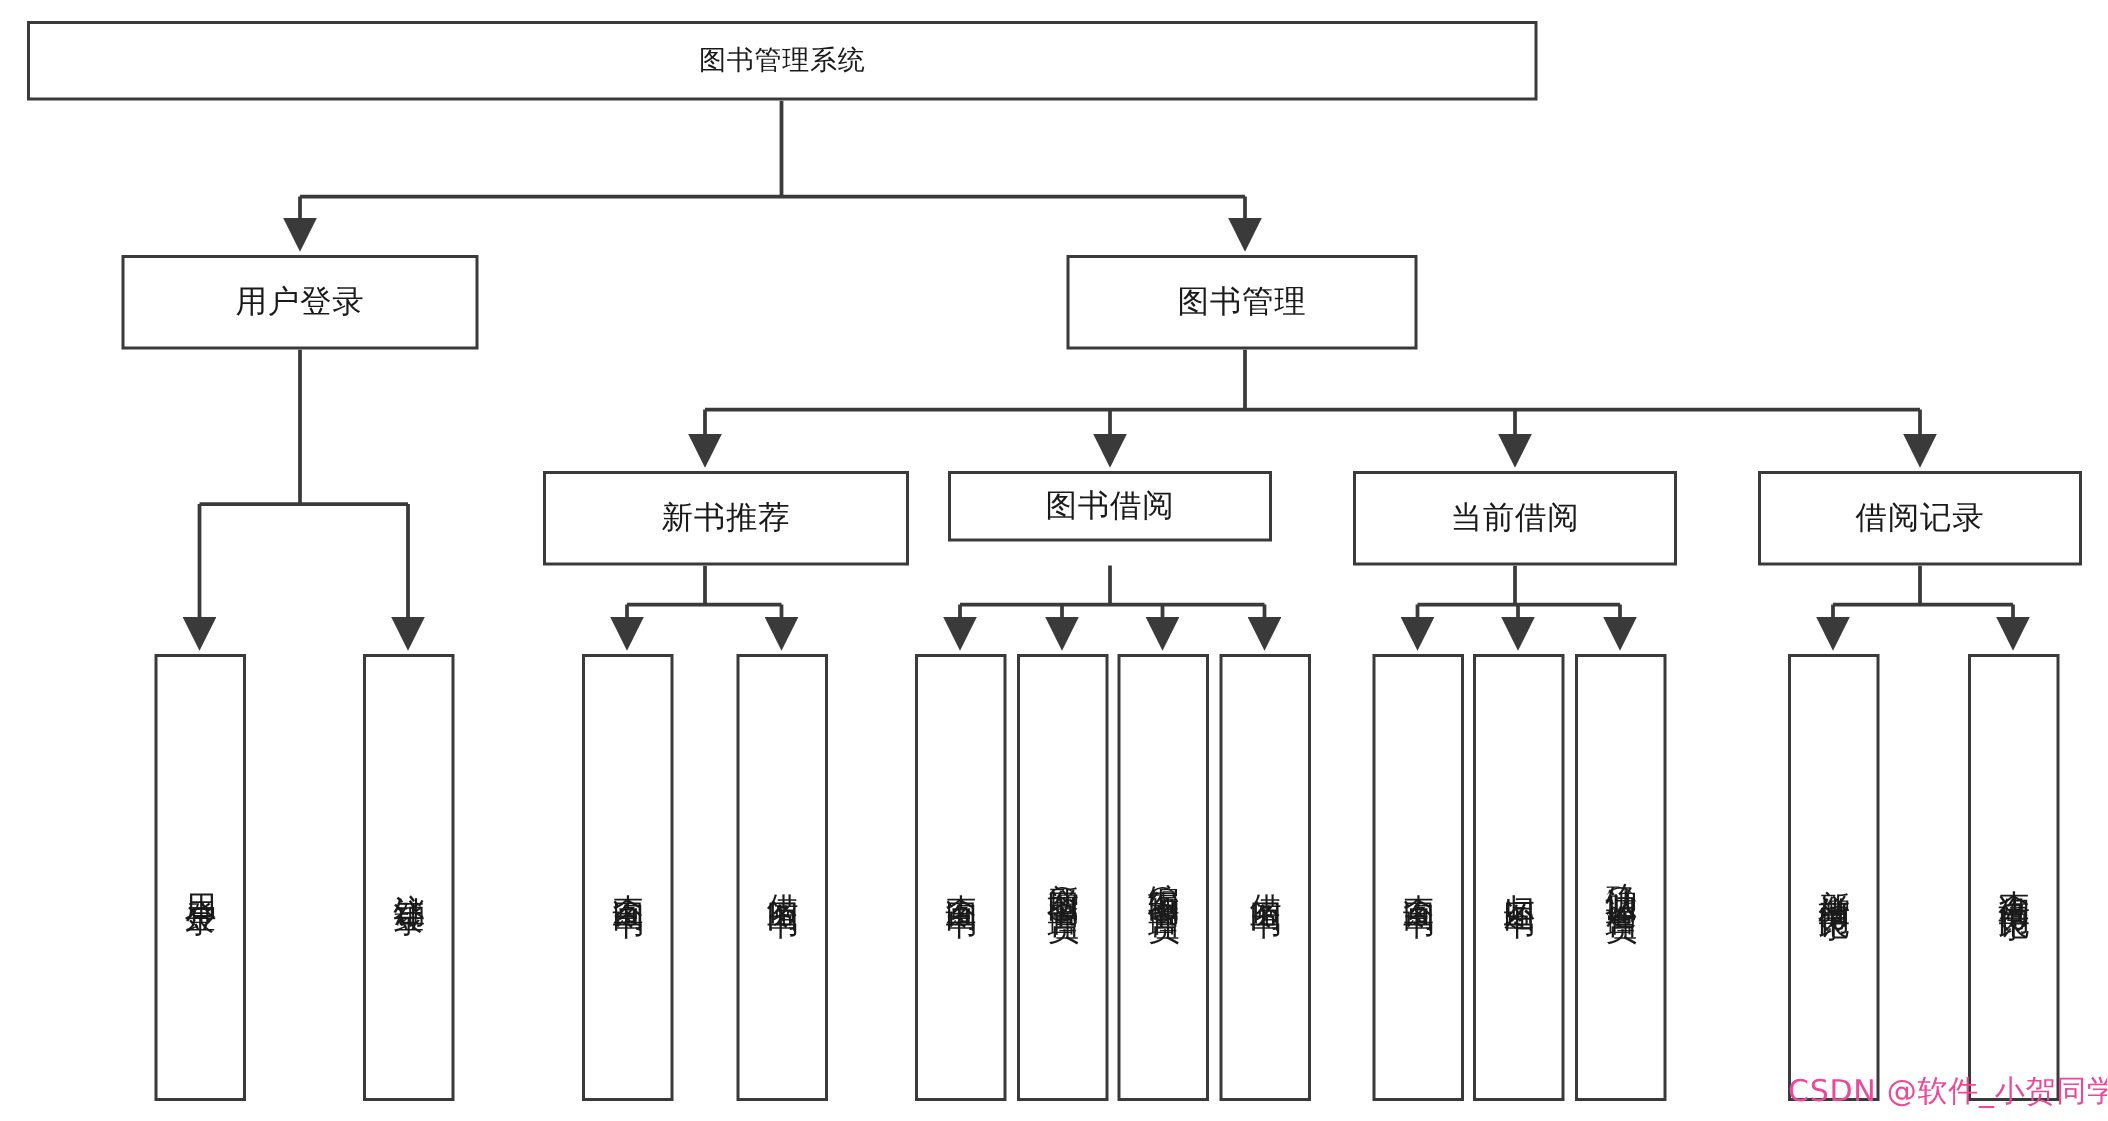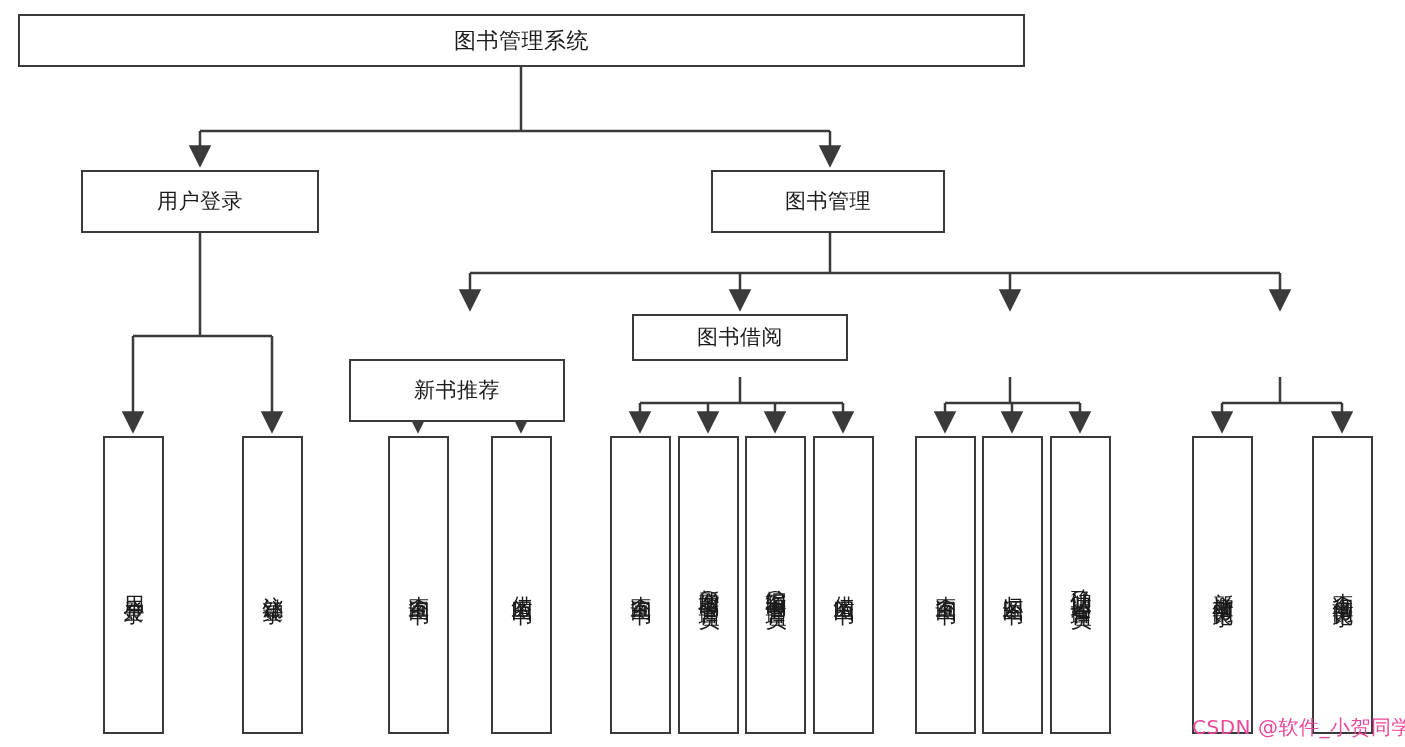--- a/index.html
+++ b/index.html
@@ -48,21 +48,21 @@
     align-items: center;
     justify-content: center;
   }
   .node.vert .label {
     writing-mode: vertical-rl;
     text-orientation: upright;
     font-size: 21px;
     letter-spacing: 3px;
     white-space: nowrap;
   }
-  .node.root .label { font-size: 22px; }
+  .node.root .label { font-size: 18px; }
   #watermark {
     position: absolute;
     left: 1192px;
     top: 714px;
     font-size: 20px;
     color: #ec4899;
     white-space: nowrap;
     letter-spacing: 0.5px;
     font-family: "DejaVu Sans", "Liberation Sans", sans-serif;
   }
@@ -127,25 +127,31 @@
     <span class="label">图书管理系统</span>
   </div>
 
   <div class="node horiz" style="left:81px; top:170px; width:238px; height:63px;">
     <span class="label">用户登录</span>
   </div>
   <div class="node horiz" style="left:711px; top:170px; width:234px; height:63px;">
     <span class="label">图书管理</span>
   </div>
 
-  <div class="node horiz" style="left:349px; top:314px; width:216px; height:63px;margin-top:45px;">
+  <div class="node horiz" style="left:362px; top:314px; width:244px; height:63px;">
     <span class="label">新书推荐</span>
   </div>
   <div class="node horiz" style="left:632px; top:314px; width:216px; height:47px;">
     <span class="label">图书借阅</span>
+  </div>
+  <div class="node horiz" style="left:902px; top:314px; width:216px; height:63px;">
+    <span class="label">当前借阅</span>
+  </div>
+  <div class="node horiz" style="left:1172px; top:314px; width:216px; height:63px;">
+    <span class="label">借阅记录</span>
   </div>
 
   <div class="node vert" style="left:103px; top:436px; width:61px; height:298px;">
     <span class="label">用户登录</span>
   </div>
   <div class="node vert" style="left:242px; top:436px; width:61px; height:298px;">
     <span class="label">注销登录</span>
   </div>
 
   <div class="node vert" style="left:388px; top:436px; width:61px; height:298px;">

